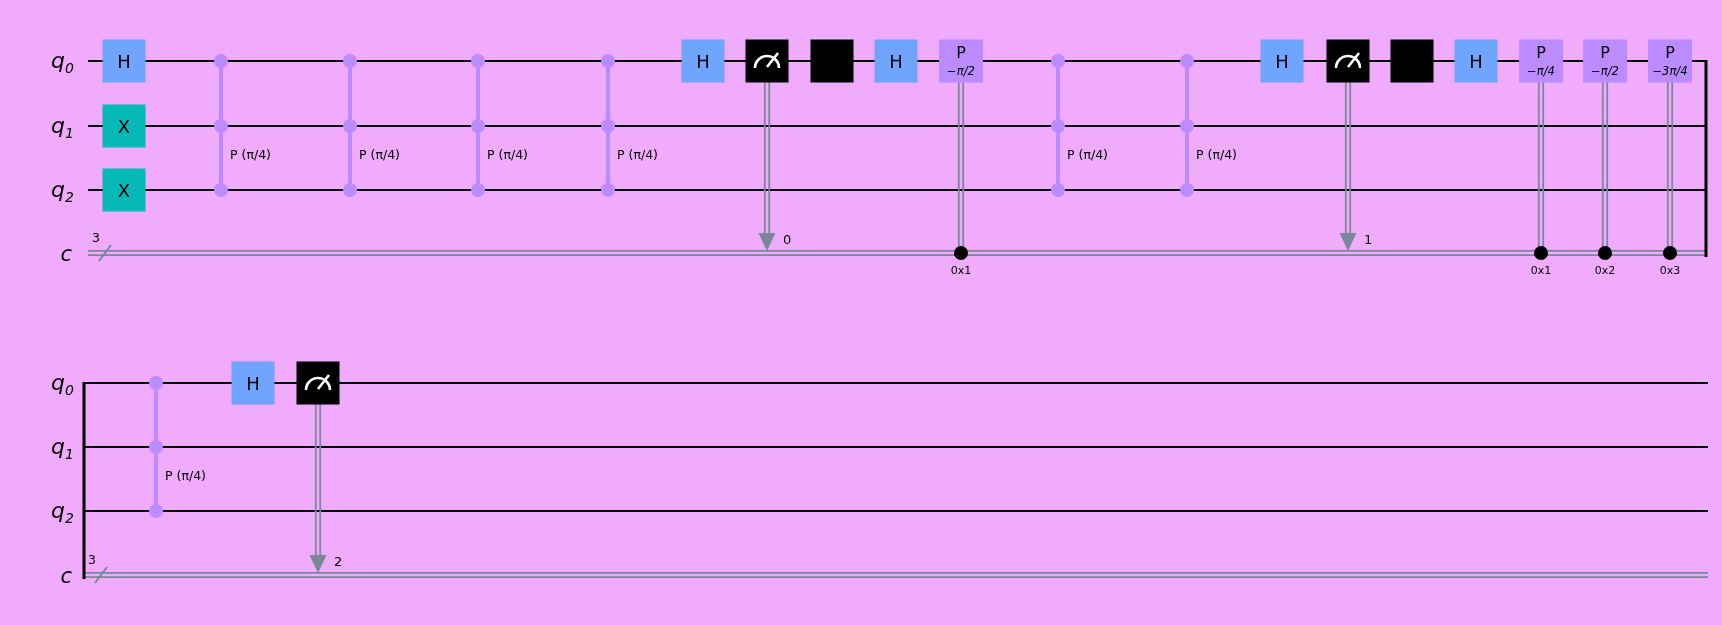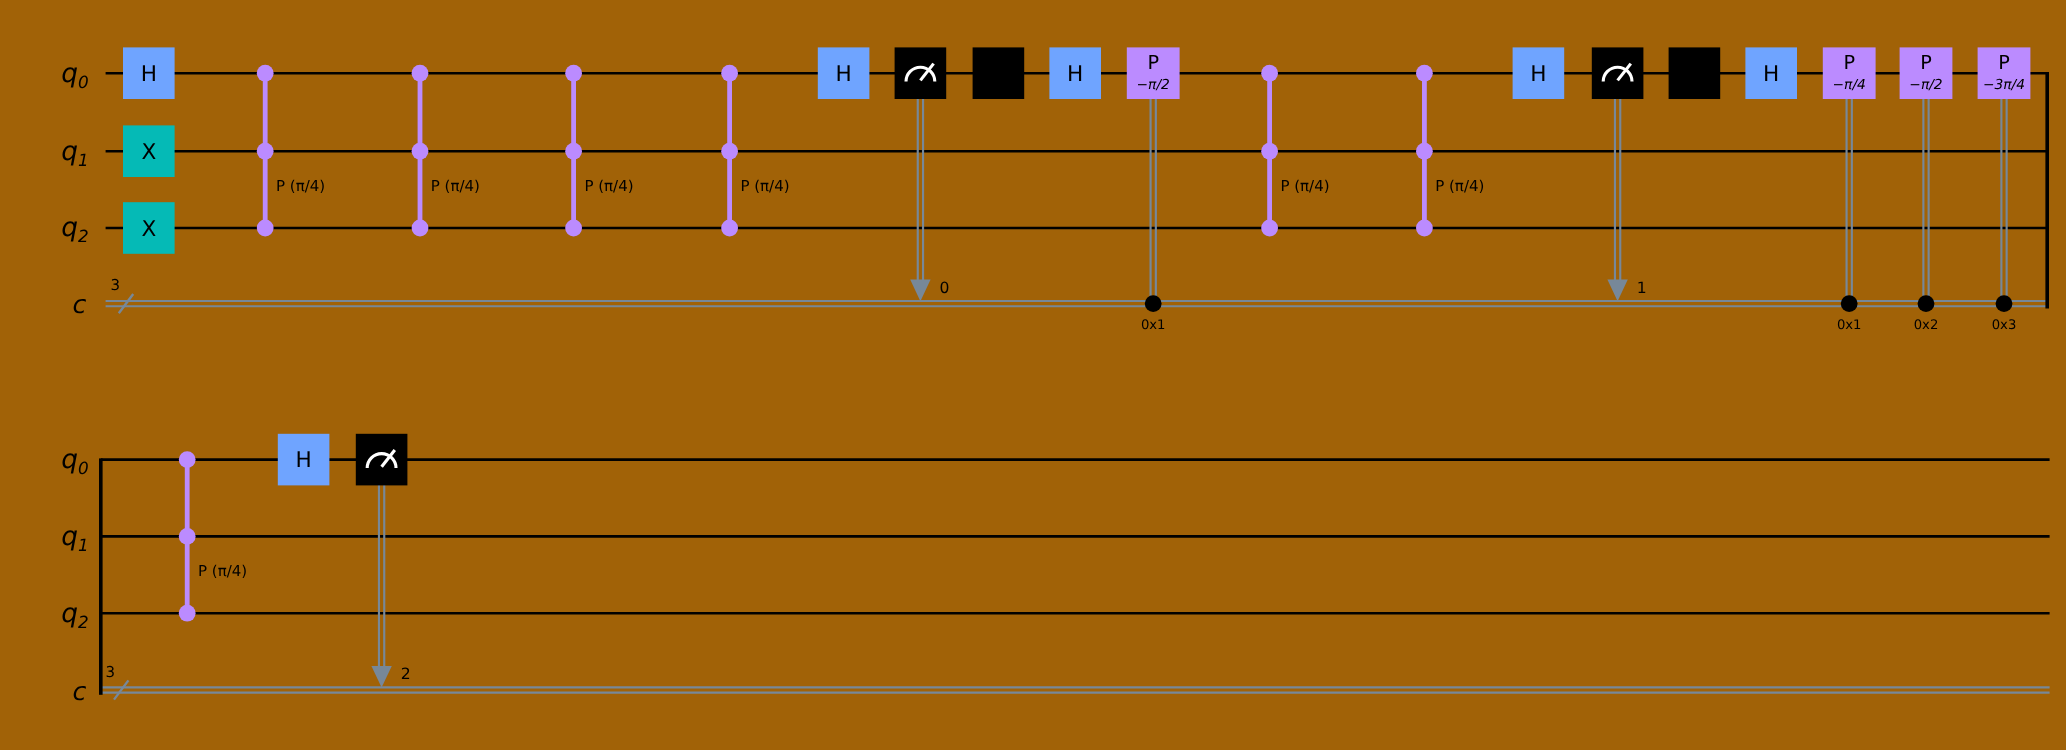--- a/index.html
+++ b/index.html
@@ -1,16 +1,16 @@
 <!DOCTYPE html>
 <html><head>
 <meta charset="utf-8">
 <style>
   html,body{margin:0;padding:0;background:#ffffff;}
-  #figure{position:relative;width:1722px;height:625px;background:#a16207;overflow:hidden;}
+  #figure{position:relative;width:1722px;height:625px;background:#f0abfc;overflow:hidden;}
   svg{font-family:"DejaVu Sans",sans-serif;}
   text{fill:#000000;}
 </style>
 </head>
 <body>
 
 <div id="figure"><svg width="1722" height="625" viewBox="0 0 1722 625">
       <g>
         <line x1="88" y1="61" x2="1706" y2="61" stroke="#000000" stroke-width="2.2"></line>
         <line x1="88" y1="126" x2="1706" y2="126" stroke="#000000" stroke-width="2.2"></line>

